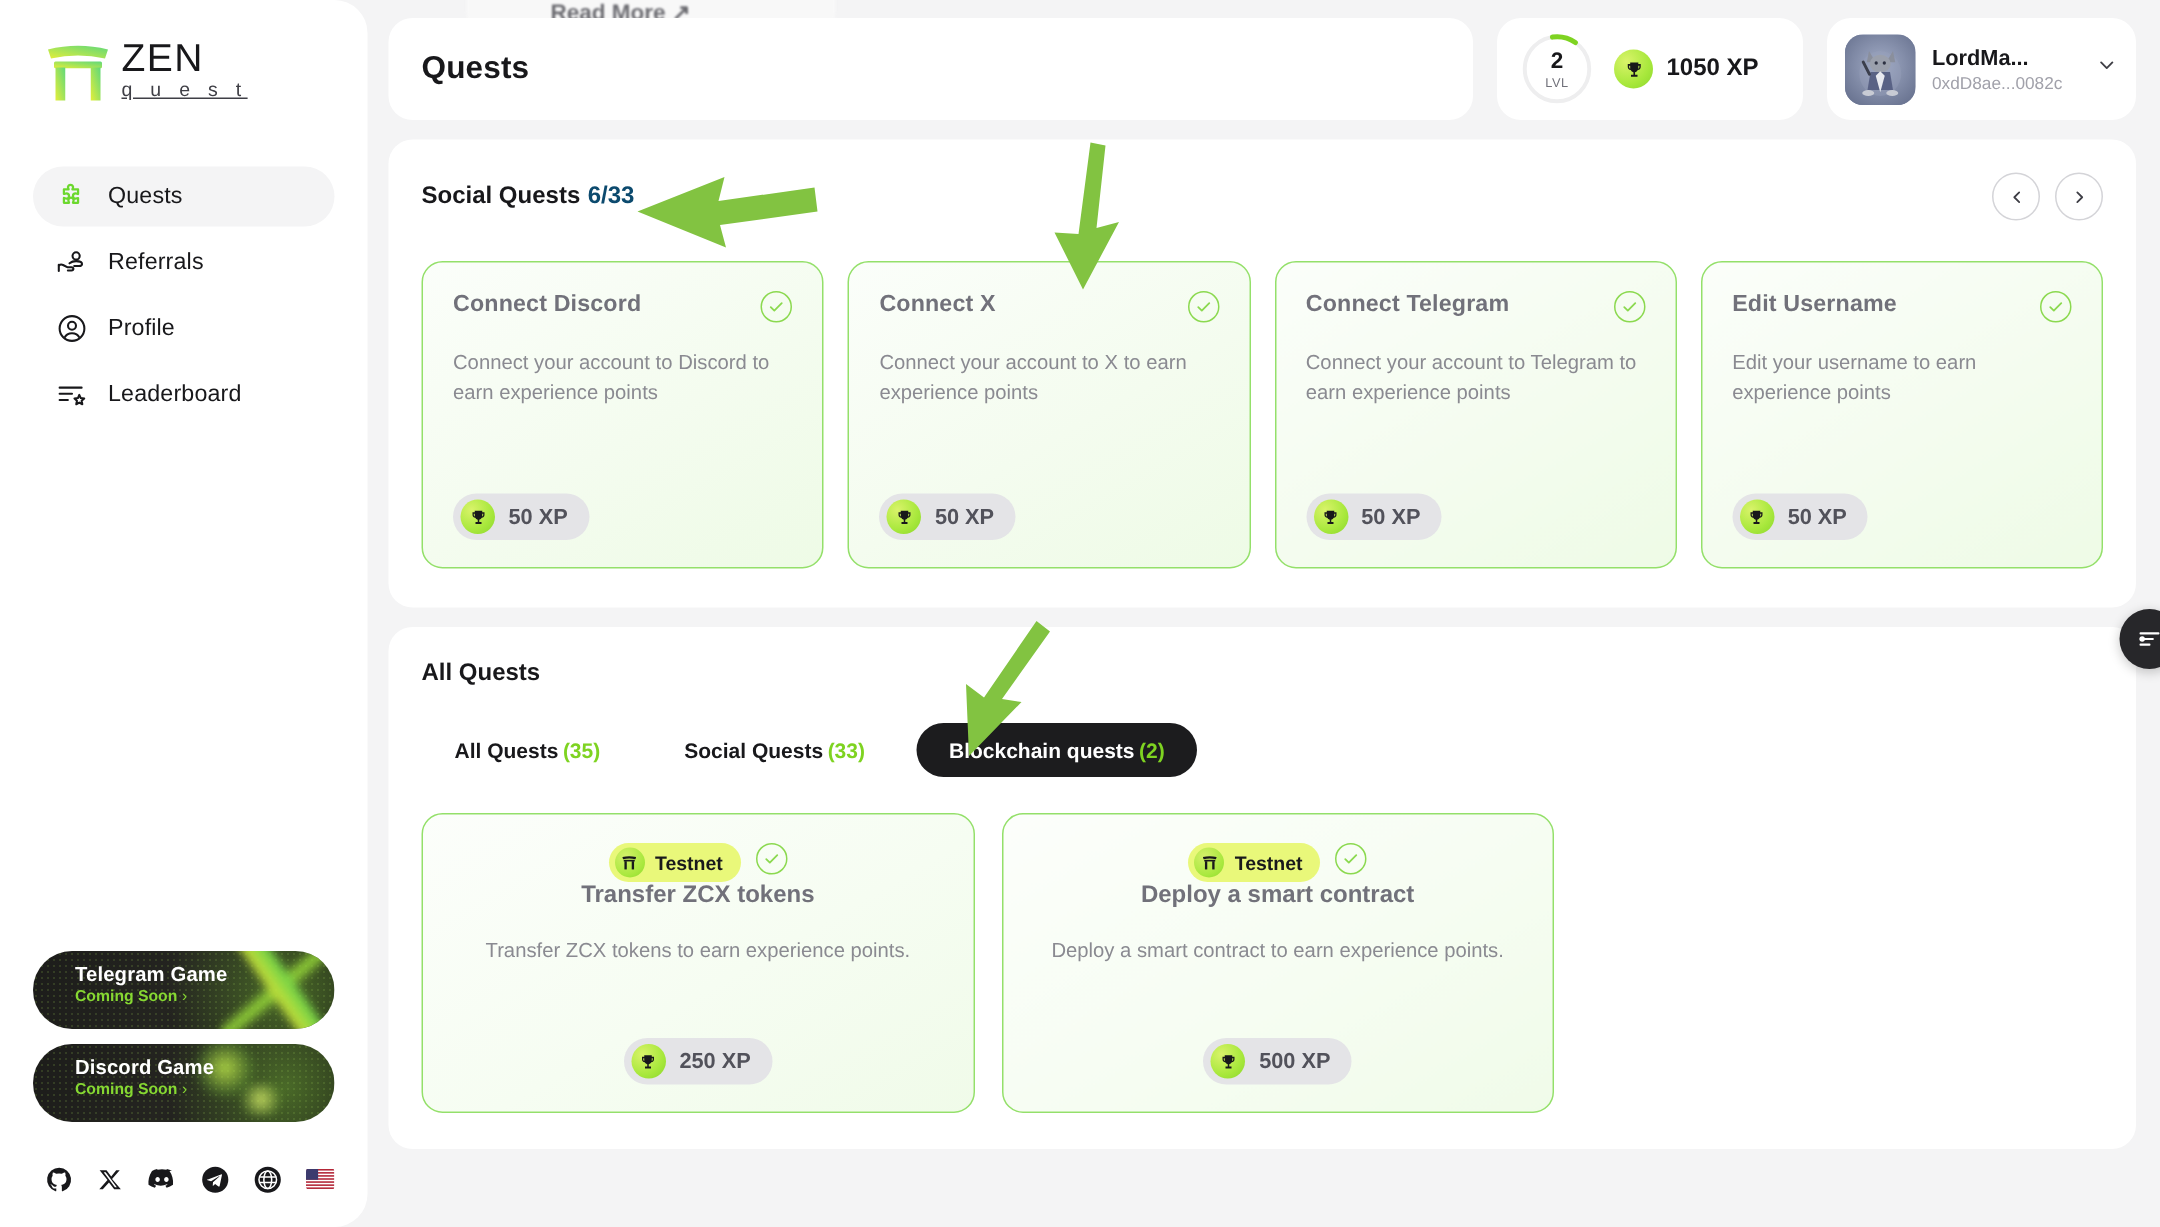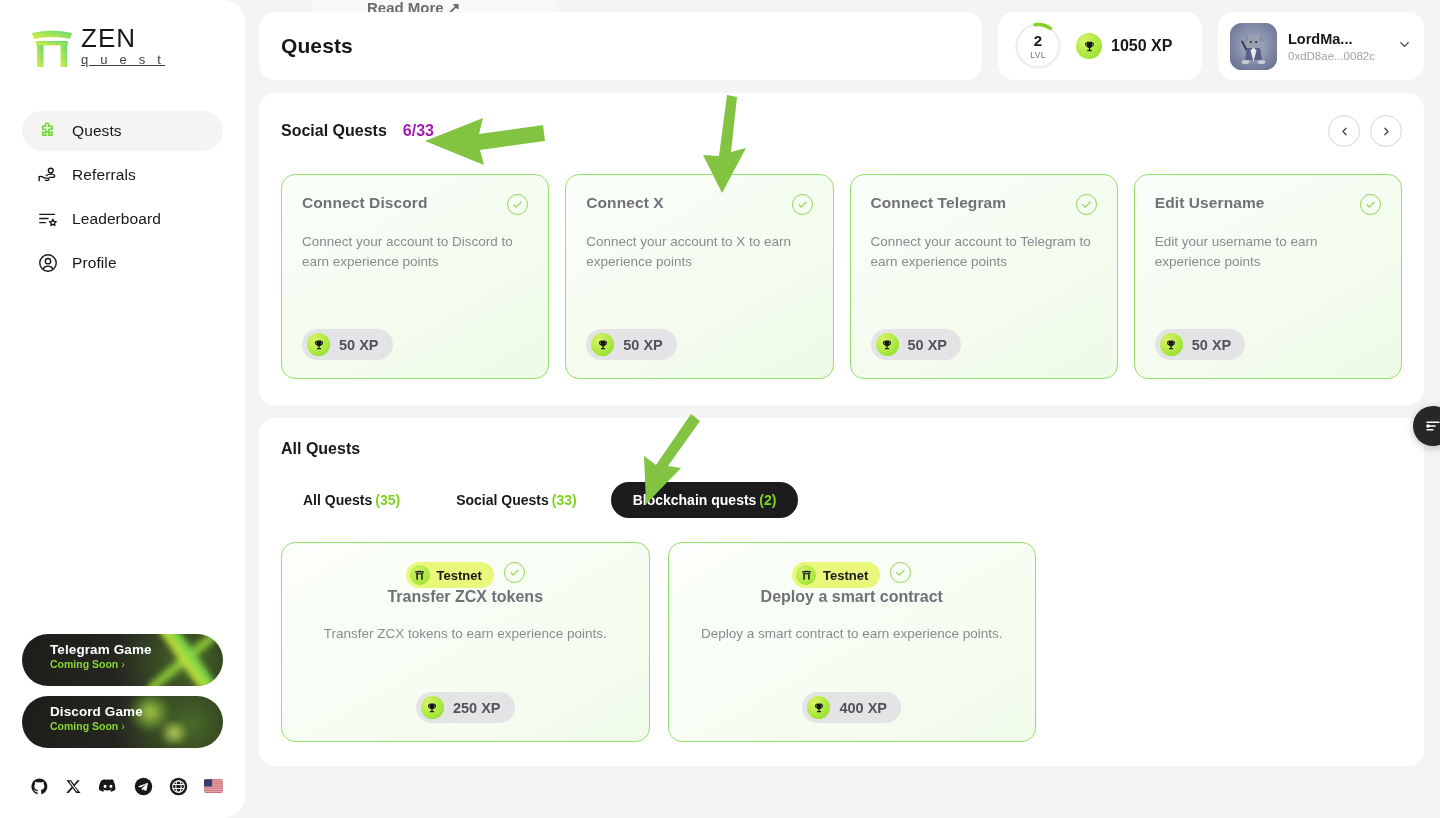--- a/index.html
+++ b/index.html
@@ -136,21 +136,21 @@
   .user-addr { font-size: 11.5px; color: #a1a1aa; margin-top: 1px; }
 
   
   .panel {
     background: #fff; border-radius: 16px; margin-top: 13px;
     position: relative; z-index: 1;
   }
   .panel.social { padding: 22px 22px 26px 22px; }
   .panel-head { display: flex; align-items: center; justify-content: space-between; }
   .sec-title { font-size: 16px; font-weight: 700; color: #18181b; }
-  .sec-title .count { color: #a21caf; margin-left: 16px; }
+  .sec-title .count { color: #0c4a6e; margin-left: 5px; }
   .carousel-nav { display: flex; gap: 10px; }
   .c-btn {
     width: 32px; height: 32px; border-radius: 50%; border: 1px solid #d4d4d8;
     background: #fff; cursor: pointer; display: flex; align-items: center; justify-content: center;
     color: #3f3f46;
   }
 
   .q-grid { display: grid; grid-template-columns: repeat(4, 1fr); gap: 16px; margin-top: 27px; }
   .q-card {
     border: 1px solid #94e06a; border-radius: 14px;
@@ -261,37 +261,37 @@
             <path d="M10.2 12.6c1.3-1.1 3-1.6 4.8-1.6 2.4 0 4.3.9 4.3 2.1 0 .9-1 1.5-2.3 1.5h-3.4"></path>
             <path d="M2.5 14.1c.9-.7 2-.8 3-.3l3 1.6h3.1c.8 0 1.4.5 1.4 1.2s-.6 1.2-1.4 1.2H9"></path>
             <path d="M2.4 13.6v4.6"></path>
           </svg>
         </span>
         <span class="label">Referrals</span>
       </div>
 
       <div class="nav-item">
         <span class="ico">
-          <svg width="22" height="22" viewBox="0 0 24 24" fill="none" stroke="#18181b" stroke-width="1.5" stroke-linecap="round" stroke-linejoin="round">
-            <path d="M3 7h16M3 11.5h9M3 16h6"></path>
-            <path d="M17.3 12.3l1.1 2.3 2.5.3-1.9 1.7.5 2.5-2.2-1.2-2.2 1.2.5-2.5-1.8-1.7 2.5-.3Z"></path>
-          </svg>
-        </span>
-        <span class="label">Leaderboard</span>
-      </div>
-
-      <div class="nav-item">
-        <span class="ico">
           <svg width="22" height="22" viewBox="0 0 24 24" fill="none" stroke="#18181b" stroke-width="1.5">
             <circle cx="12" cy="12" r="9"></circle>
             <circle cx="12" cy="10" r="2.9"></circle>
             <path d="M6.6 18.6c1-2.1 3-3.2 5.4-3.2s4.4 1.1 5.4 3.2"></path>
           </svg>
         </span>
         <span class="label">Profile</span>
+      </div>
+
+      <div class="nav-item">
+        <span class="ico">
+          <svg width="22" height="22" viewBox="0 0 24 24" fill="none" stroke="#18181b" stroke-width="1.5" stroke-linecap="round" stroke-linejoin="round">
+            <path d="M3 7h16M3 11.5h9M3 16h6"></path>
+            <path d="M17.3 12.3l1.1 2.3 2.5.3-1.9 1.7.5 2.5-2.2-1.2-2.2 1.2.5-2.5-1.8-1.7 2.5-.3Z"></path>
+          </svg>
+        </span>
+        <span class="label">Leaderboard</span>
       </div>
     </nav>
 
     <div class="side-bottom">
 
       <div class="game-card">
         <div class="dots"></div>
         <div class="glow-a"></div>
         <div class="txt">
           <div class="g-title">Telegram Game</div>
@@ -608,21 +608,21 @@
           </div>
           <div class="b-title">Deploy a smart contract</div>
           <div class="b-desc">Deploy a smart contract to earn experience points.</div>
           <div class="q-foot">
             <span class="xp-badge">
               <span class="trophy">
                   <svg width="12" height="12" viewBox="0 0 24 24" fill="#18181b">
                     <path d="M7 3h10v2h3v3.2a4.2 4.2 0 0 1-3.6 4.1A5.6 5.6 0 0 1 13 15v3h3v2.6H8V18h3v-3a5.6 5.6 0 0 1-3.4-2.7A4.2 4.2 0 0 1 4 8.2V5h3V3Zm0 4H5.7v1.2c0 1.2.6 2.1 1.3 2.5V7Zm10 0v3.7c.8-.4 1.3-1.3 1.3-2.5V7H17Z"></path>
                   </svg>
                 </span>
-              <span class="t">400 XP</span>
+              <span class="t">500 XP</span>
             </span>
           </div>
         </div>
 
       </div>
     </section>
 
     <div class="fab">
       <svg width="18" height="18" viewBox="0 0 24 24" fill="none" stroke="#fff" stroke-width="1.8" stroke-linecap="round">
         <path d="M4 7h16M4 12h11M4 17h8"></path>

